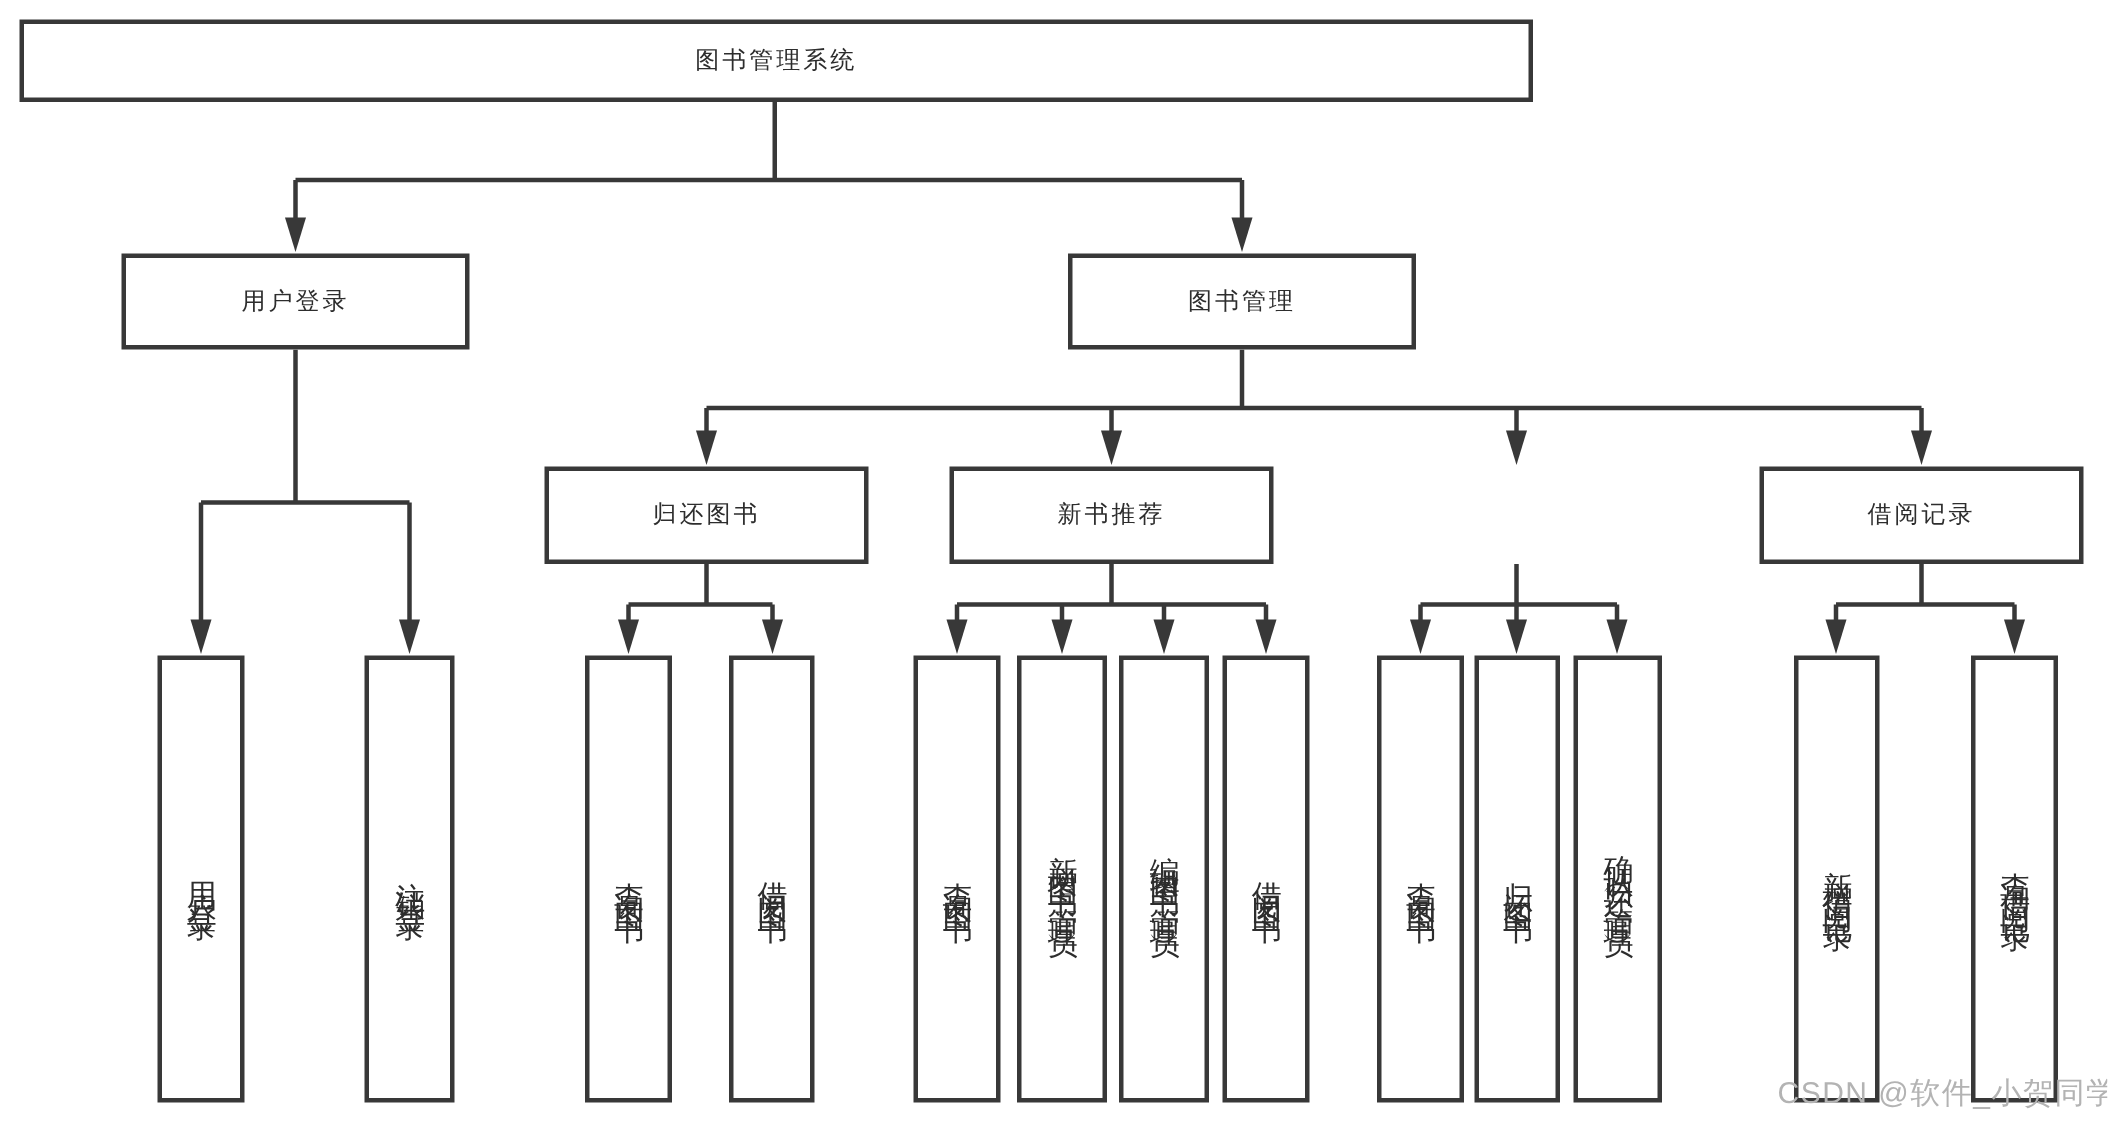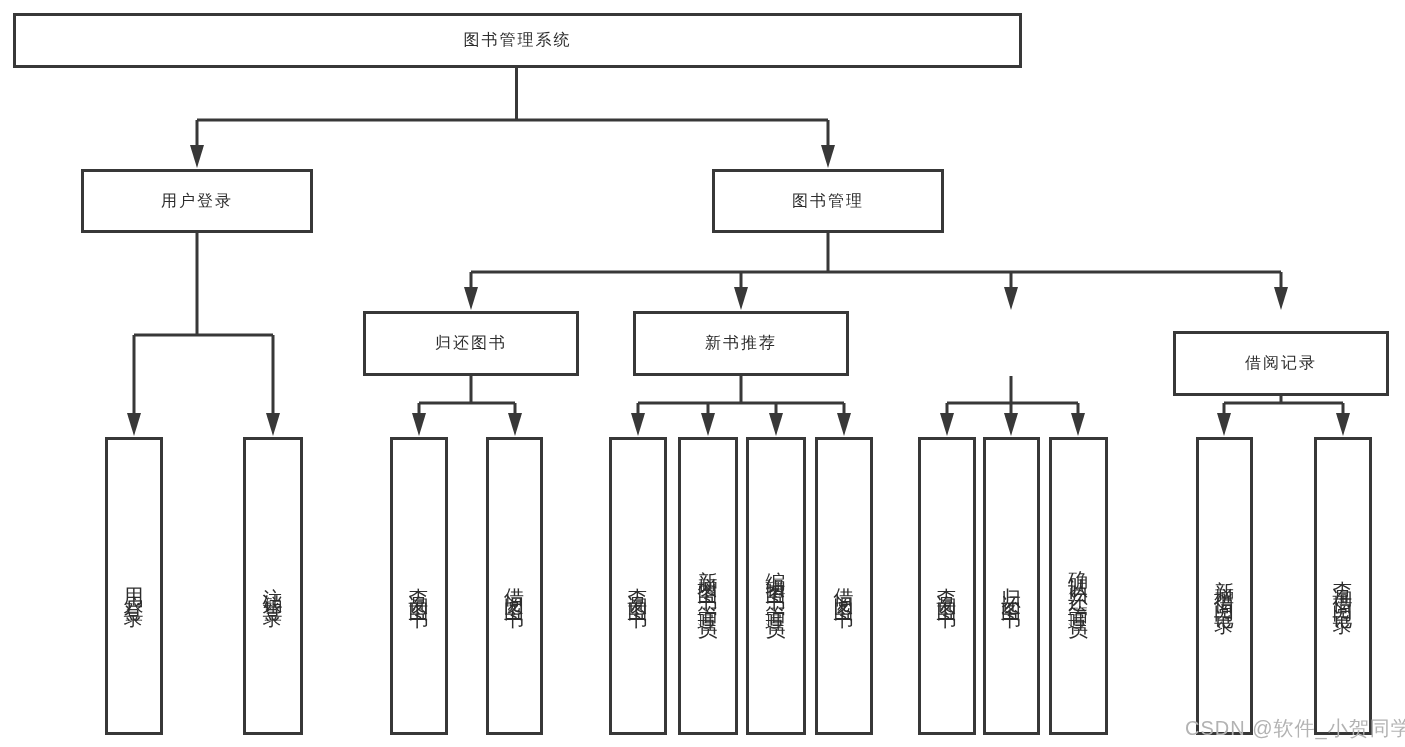--- a/index.html
+++ b/index.html
@@ -52,21 +52,21 @@
     line-height: 1;
     white-space: nowrap;
   }
   
   .n-root        { left: 13px;  top: 13px;  width: 1009px; height: 55px; }
   .n-user-login  { left: 81px;  top: 169px; width: 232px;  height: 64px; }
   .n-book-mgmt   { left: 712px; top: 169px; width: 232px;  height: 64px; }
   .n-new-rec     { left: 363px; top: 311px; width: 216px;  height: 65px; }
   .n-book-borrow { left: 633px; top: 311px; width: 216px;  height: 65px; }
   .n-cur-borrow  { left: 903px; top: 311px; width: 216px;  height: 65px; }
-  .n-borrow-rec  { left: 1173px;top: 311px; width: 216px;  height: 65px; margin-top: 20px; }
+  .n-borrow-rec  { left: 1173px;top: 311px; width: 216px;  height: 65px; }
   .leaf          { top: 437px; height: 298px; }
   .l1a { left: 105px;  width: 58px; }
   .l1b { left: 243px;  width: 60px; }
   .l2a { left: 390px;  width: 58px; }
   .l2b { left: 486px;  width: 57px; }
   .l3a { left: 609px;  width: 58px; }
   .l3b { left: 678px;  width: 60px; }
   .l3c { left: 746px;  width: 60px; }
   .l3d { left: 815px;  width: 58px; }
   .l4a { left: 918px;  width: 58px; }

